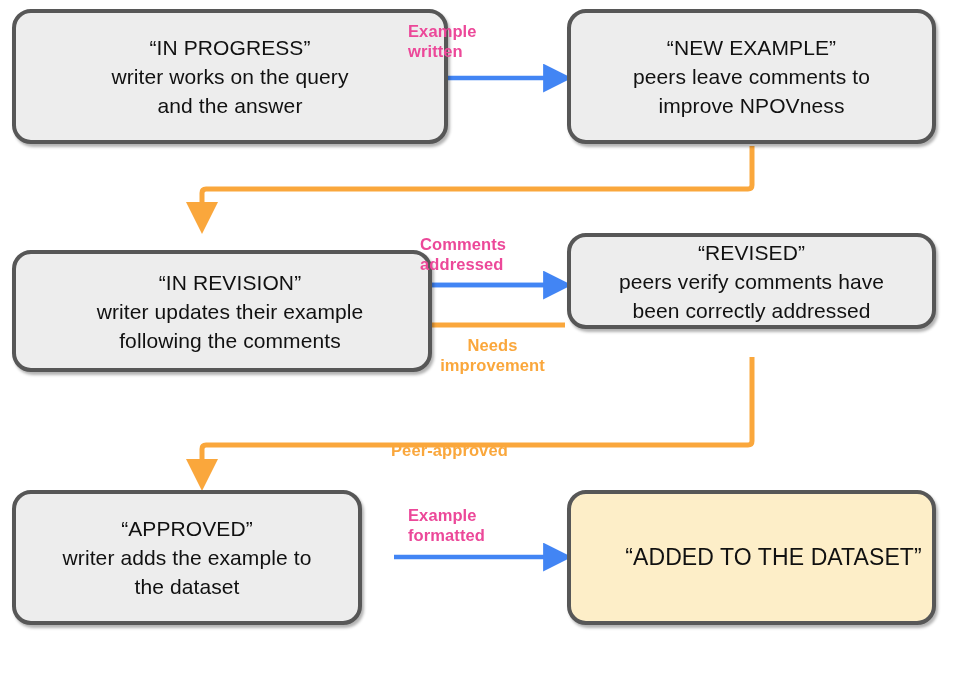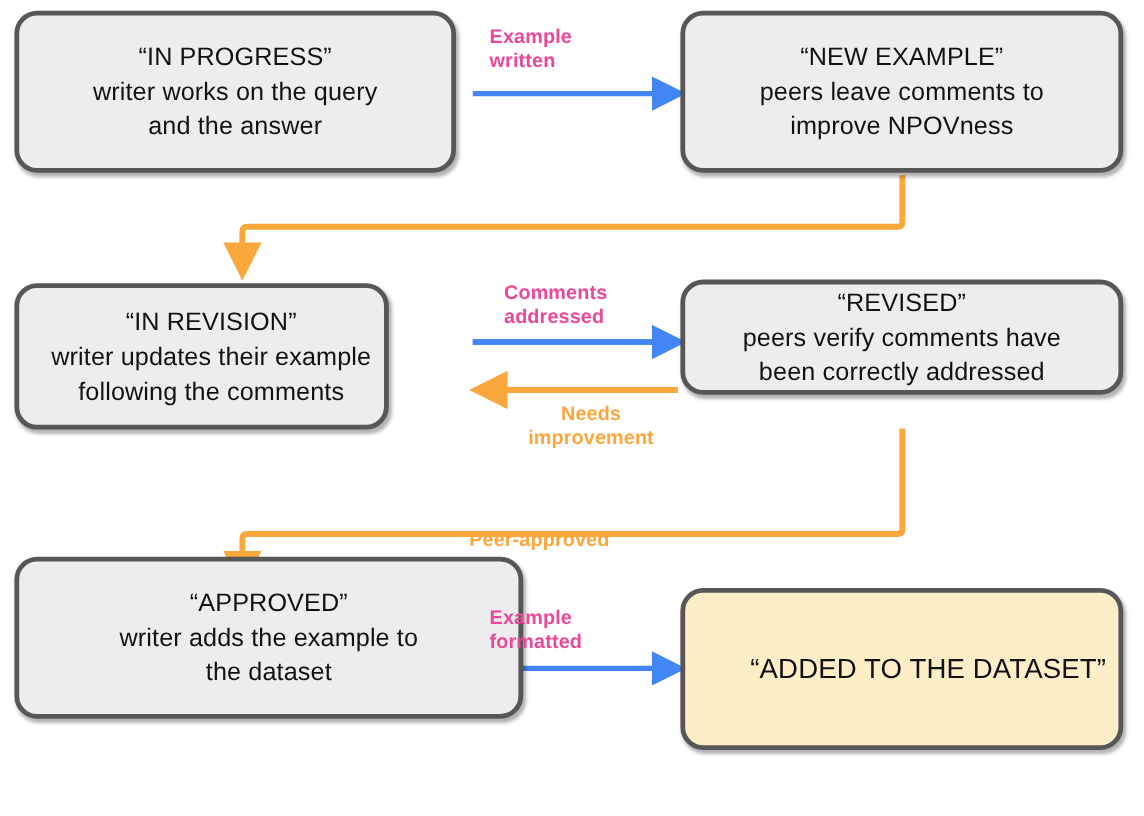--- a/index.html
+++ b/index.html
@@ -61,45 +61,45 @@
     <path d="M394,285 L553,285" fill="none" stroke="#4285f4" stroke-width="4.5" marker-end="url(#arrow-orange-placeholder)" stroke-linecap="butt"></path>
     <path d="M394,285 L553,285" fill="none" stroke="#4285f4" stroke-width="4.5" marker-end="url(#arrow-blue)"></path>
 
     <path d="M565,325 L412,325" fill="none" stroke="#faa73c" stroke-width="5" marker-end="url(#arrow-orange)"></path>
 
     <path d="M752,357 L752,441 Q752,445 748,445 L206,445 Q202,445 202,449 L202,470" fill="none" stroke="#faa73c" stroke-width="5" marker-end="url(#arrow-orange)"></path>
 
     <path d="M394,557 L553,557" fill="none" stroke="#4285f4" stroke-width="4.5" marker-end="url(#arrow-blue)"></path>
   </svg>
 
-  <div class="node-box" style="left: 12px; top: 9px; width: 368px; height: 135px; border-color: rgb(87, 87, 87);">
+  <div class="node-box" style="left: 12px; top: 9px; width: 436px; height: 135px; border-color: rgb(87, 87, 87);">
     <div class="node-text">“IN PROGRESS”
 writer works on the query
 and the answer</div>
   </div>
 
   <div class="node-box" style="left: 567px; top: 9px; width: 369px; height: 135px; border-color: rgb(87, 87, 87);">
     <div class="node-text">“NEW EXAMPLE”
 peers leave comments to
 improve NPOVness</div>
   </div>
 
-  <div class="node-box" style="left: 12px; top: 236px; width: 312px; height: 122px; border-color: rgb(87, 87, 87); padding-left: 16px;">
+  <div class="node-box" style="left: 12px; top: 250px; width: 420px; height: 122px; border-color: rgb(87, 87, 87); padding-left: 16px;">
     <div class="node-text">“IN REVISION”
 writer updates their example
 following the comments</div>
   </div>
 
   <div class="node-box" style="left: 567px; top: 233px; width: 369px; height: 96px; border-color: rgb(87, 87, 87);">
     <div class="node-text">“REVISED”
 peers verify comments have
 been correctly addressed</div>
   </div>
 
-  <div class="node-box" style="left: 12px; top: 464px; width: 424px; height: 135px; border-color: rgb(87, 87, 87);">
+  <div class="node-box" style="left: 12px; top: 490px; width: 350px; height: 135px; border-color: rgb(87, 87, 87);">
     <div class="node-text">“APPROVED”
 writer adds the example to
 the dataset</div>
   </div>
 
   <div class="node-box accent" style="left: 567px; top: 490px; width: 369px; height: 135px; border-color: rgb(87, 87, 87); padding-left: 44px;">
     <div class="node-text single">“ADDED TO THE DATASET”</div>
   </div>
 
   <div class="edge-label lbl-blue" style="left:408px;top:21px;">Example

